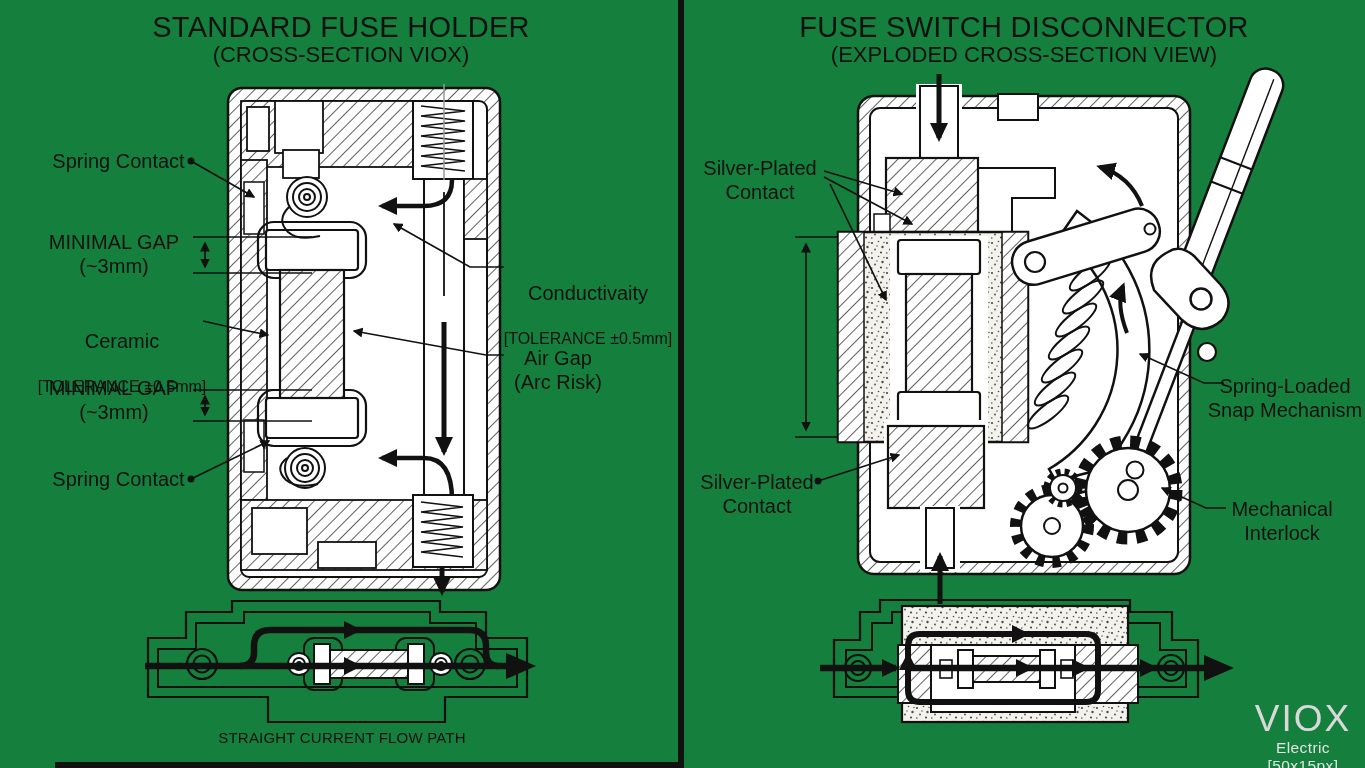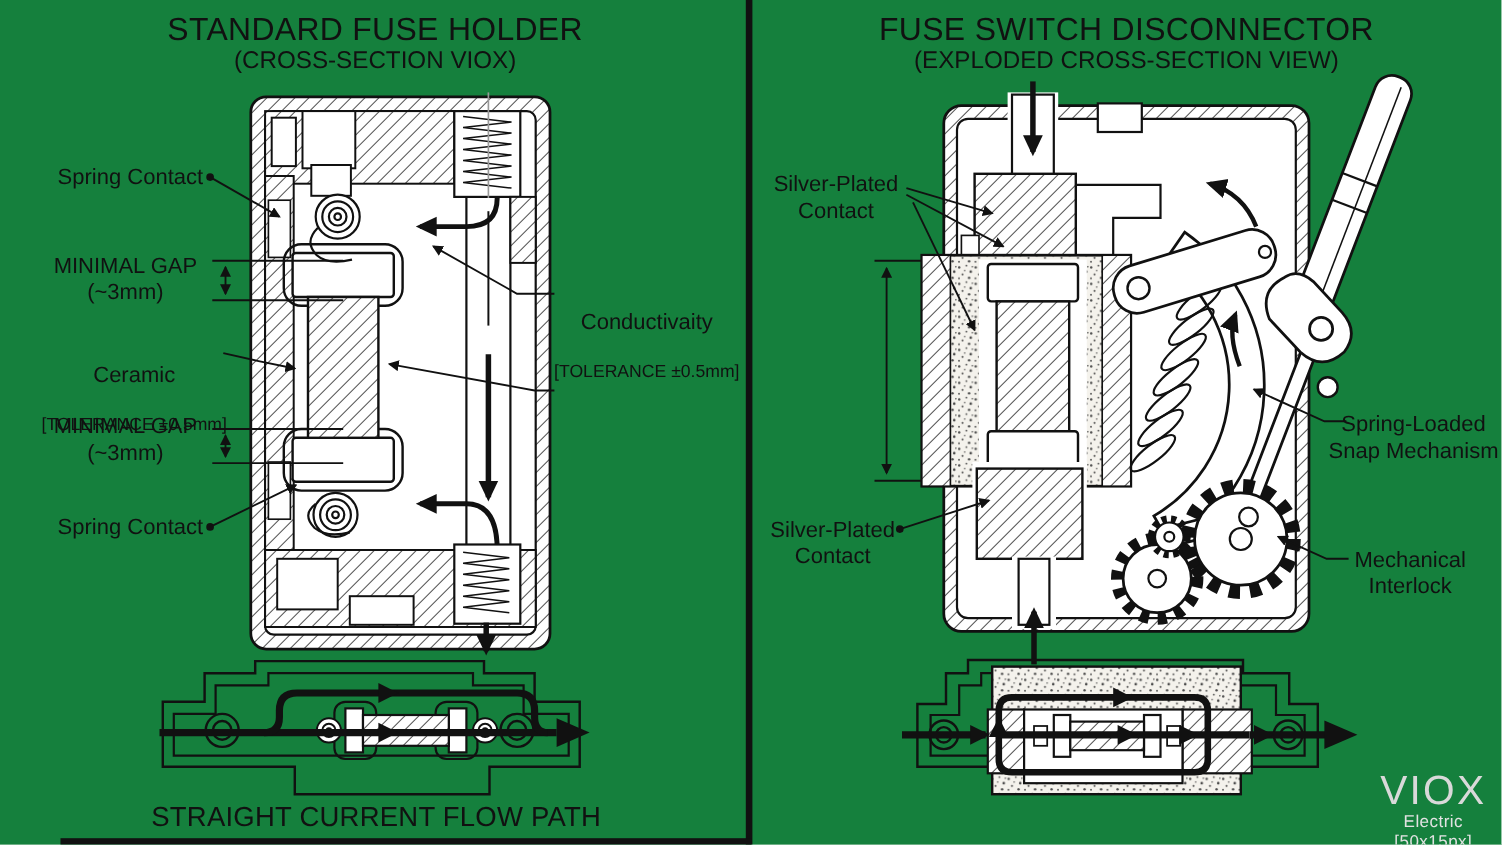--- a/index.html
+++ b/index.html
@@ -3,21 +3,21 @@
 <meta charset="utf-8">
 <style>
   html,body{margin:0;padding:0;background:#fff}
   #canvas{position:relative;width:1365px;height:768px;background:#15803d;overflow:hidden;
           font-family:"Liberation Sans",sans-serif;color:#111}
   svg.art{position:absolute;left:0;top:0}
   .lbl{position:absolute;white-space:pre-line;line-height:1.2;font-size:20px;text-align:center}
   .lbl.right{text-align:center}
   .title{position:absolute;font-size:29px;letter-spacing:.3px;text-align:center;white-space:pre}
   .subtitle{position:absolute;font-size:22px;text-align:center;white-space:pre}
-  .caption{position:absolute;font-size:25px;text-align:center;letter-spacing:.2px}
+  .caption{position:absolute;font-size:15px;text-align:center;letter-spacing:.2px}
   .name{font-size:20px;line-height:1.2}
   .tol{font-size:16px;line-height:1.3}
   .wm{position:absolute;left:1244px;top:700px;width:118px;text-align:center;color:#d9d9d9}
   .wm .brand{font-size:37px;font-weight:400;letter-spacing:2px;line-height:1.05}
   .wm .sub{font-size:15.5px;color:#e2e2e2;letter-spacing:.4px}
 </style>
 </head>
 <body>
 
 <div id="canvas">
@@ -269,20 +269,22 @@
   <div class="name">Ceramic</div>
   <div class="tol">[TOLERANCE ±0.5mm]</div>
 </div>
 <div class="lbl" style="left:38px;top:376px;width:152px">MINIMAL GAP
 (~3mm)</div>
 <div class="lbl right" style="left:50px;top:467px;width:137px">Spring Contact</div>
 <div class="lbl" style="left:498px;top:257px;width:180px">
   <div class="name">Conductivaity</div>
   <div class="tol">[TOLERANCE ±0.5mm]</div>
 </div>
+<div class="lbl" style="left:502px;top:346px;width:112px">Air Gap
+(Arc Risk)</div>
 <div class="caption" style="left:2px;top:729px;width:680px">STRAIGHT CURRENT FLOW PATH</div>
 
 <div class="lbl" style="left:698px;top:156px;width:124px">Silver-Plated
 Contact</div>
 <div class="lbl" style="left:695px;top:470px;width:124px">Silver-Plated
 Contact</div>
 <div class="lbl" style="left:1206px;top:374px;width:158px">Spring-Loaded
 Snap Mechanism</div>
 <div class="lbl" style="left:1205px;top:497px;width:154px">Mechanical
 Interlock</div>

